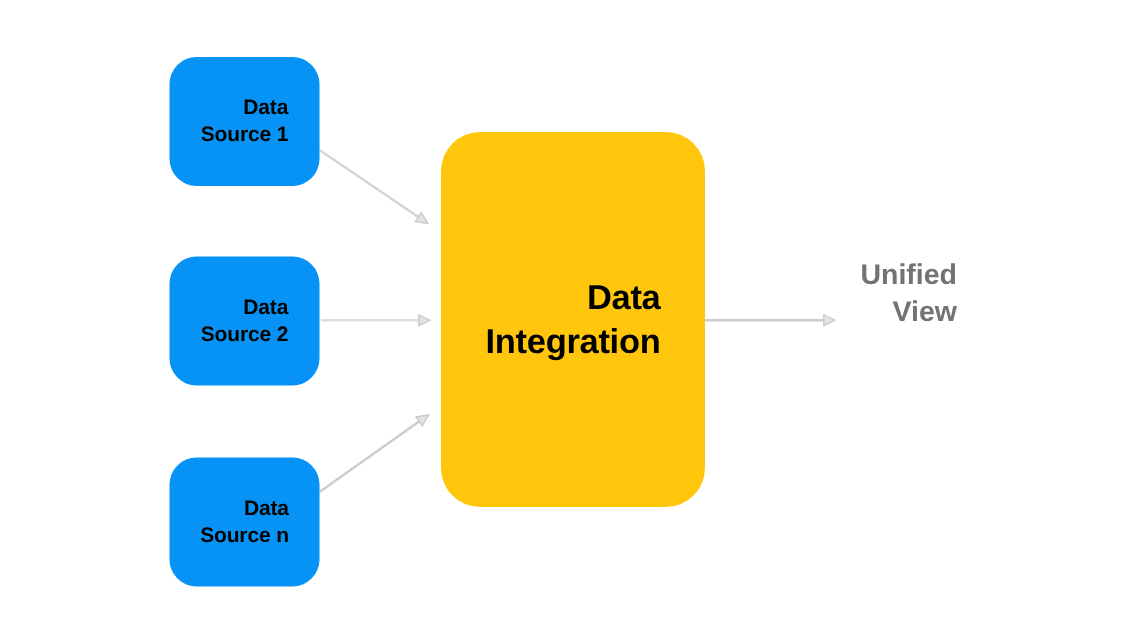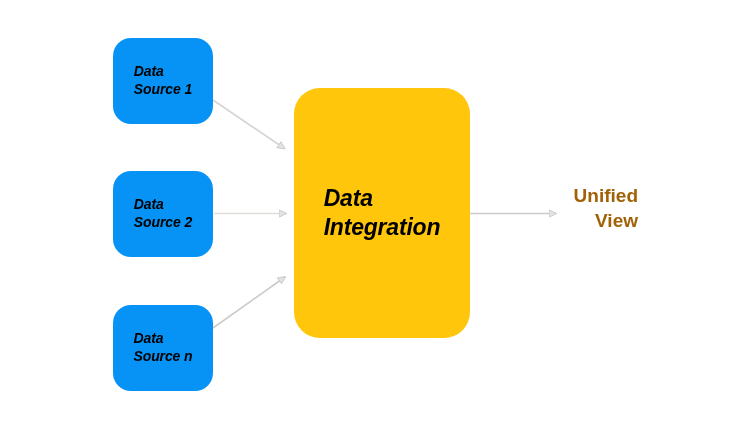--- a/index.html
+++ b/index.html
@@ -15,27 +15,26 @@
     width: 750px;
     height: 427px;
     background: #ffffff;
     overflow: hidden;
   }
   .node {
     position: absolute;
     display: flex;
     align-items: center;
     justify-content: center;
-    text-align: left;
+    text-align: right;
     box-sizing: border-box;
     color: #000000;
     font-weight: bold;
     line-height: 1.28;
     white-space: pre-line;
-    font-style: italic;
   }
   .source-node {
     width: 100px;
     height: 86px;
     border-radius: 18px;
     background: #0693f5;
     font-size: 14px;
     letter-spacing: -0.1px;
   }
   #source-1 { left: 113px; top: 38px; }
@@ -47,26 +46,26 @@
     width: 176px;
     height: 250px;
     border-radius: 26px;
     background: #ffc60b;
     font-size: 23px;
     letter-spacing: -0.2px;
   }
   #output-label {
     position: absolute;
     left: 508px;
-    top: 184px;
+    top: 172px;
     width: 130px;
     text-align: right;
     font-size: 19px;
     font-weight: bold;
-    color: #a16207;
+    color: #737373;
     line-height: 1.3;
     white-space: pre-line;
   }
   #edges {
     position: absolute;
     left: 0;
     top: 0;
     width: 750px;
     height: 427px;
     pointer-events: none;

